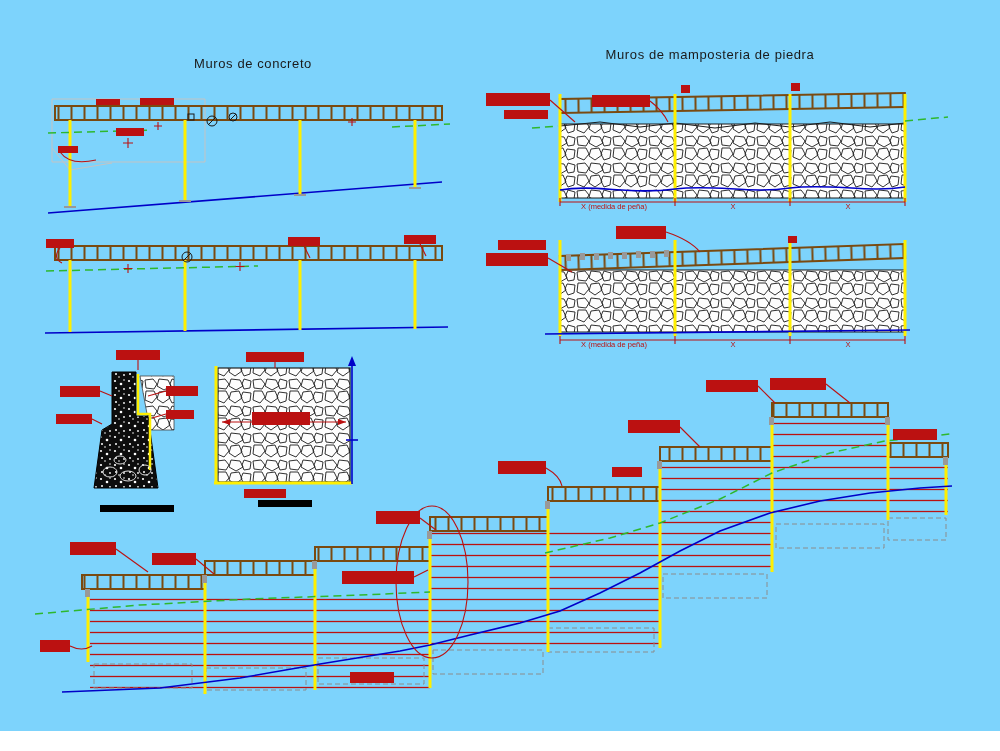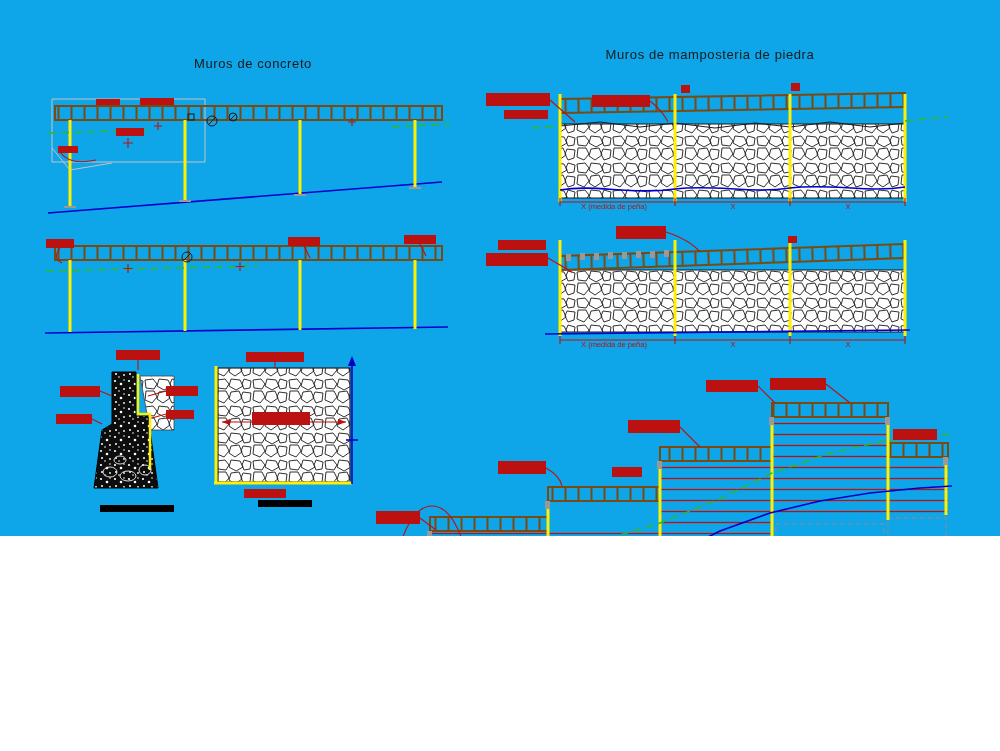--- a/index.html
+++ b/index.html
@@ -1,16 +1,16 @@
 <!DOCTYPE html>
 <html><head>
 <meta charset="utf-8">
 <style>
   html,body{margin:0;padding:0;background:#ffffff;}
-  .canvas{position:relative;width:1000px;height:536px;background:#0ea5e9;overflow:hidden;
+  .canvas{position:relative;width:1000px;height:731px;background:#7dd3fc;overflow:hidden;
           font-family:"Liberation Sans",sans-serif;}
   svg{display:block;}
   text.title{font:13px "Liberation Sans",sans-serif;letter-spacing:.6px;fill:#1a1a1a;}
   text.tiny{font:7.5px "Liberation Sans",sans-serif;fill:#bb1111;}
   .rail{fill:url(#railp);stroke:#7a4a10;stroke-width:2;}
   .yel{stroke:#ffef00;stroke-width:3;fill:none;}
   .yel2{stroke:#ffef00;stroke-width:2.5;fill:none;}
   .blu{stroke:#0000c8;stroke-width:1.6;fill:none;}
   .grn{stroke:#2eb82e;stroke-width:1.5;fill:none;stroke-dasharray:8 5;}
   .red{fill:#bb1111;}

